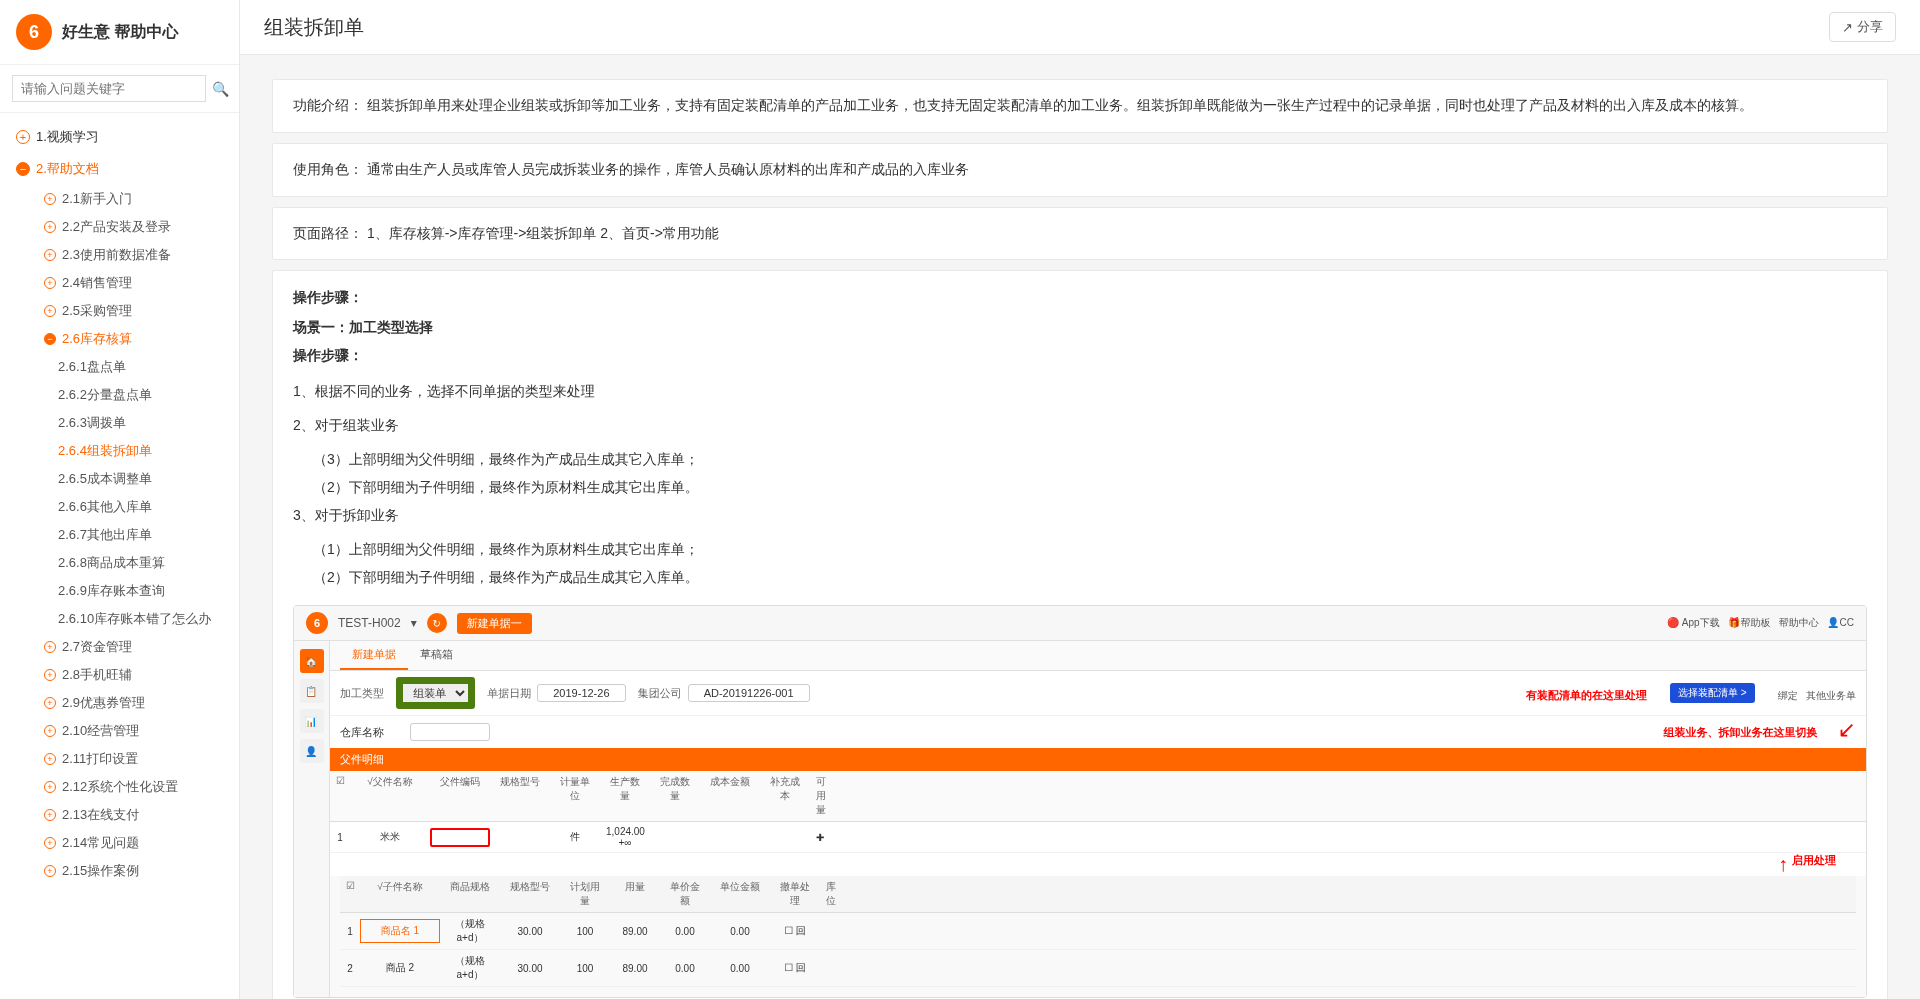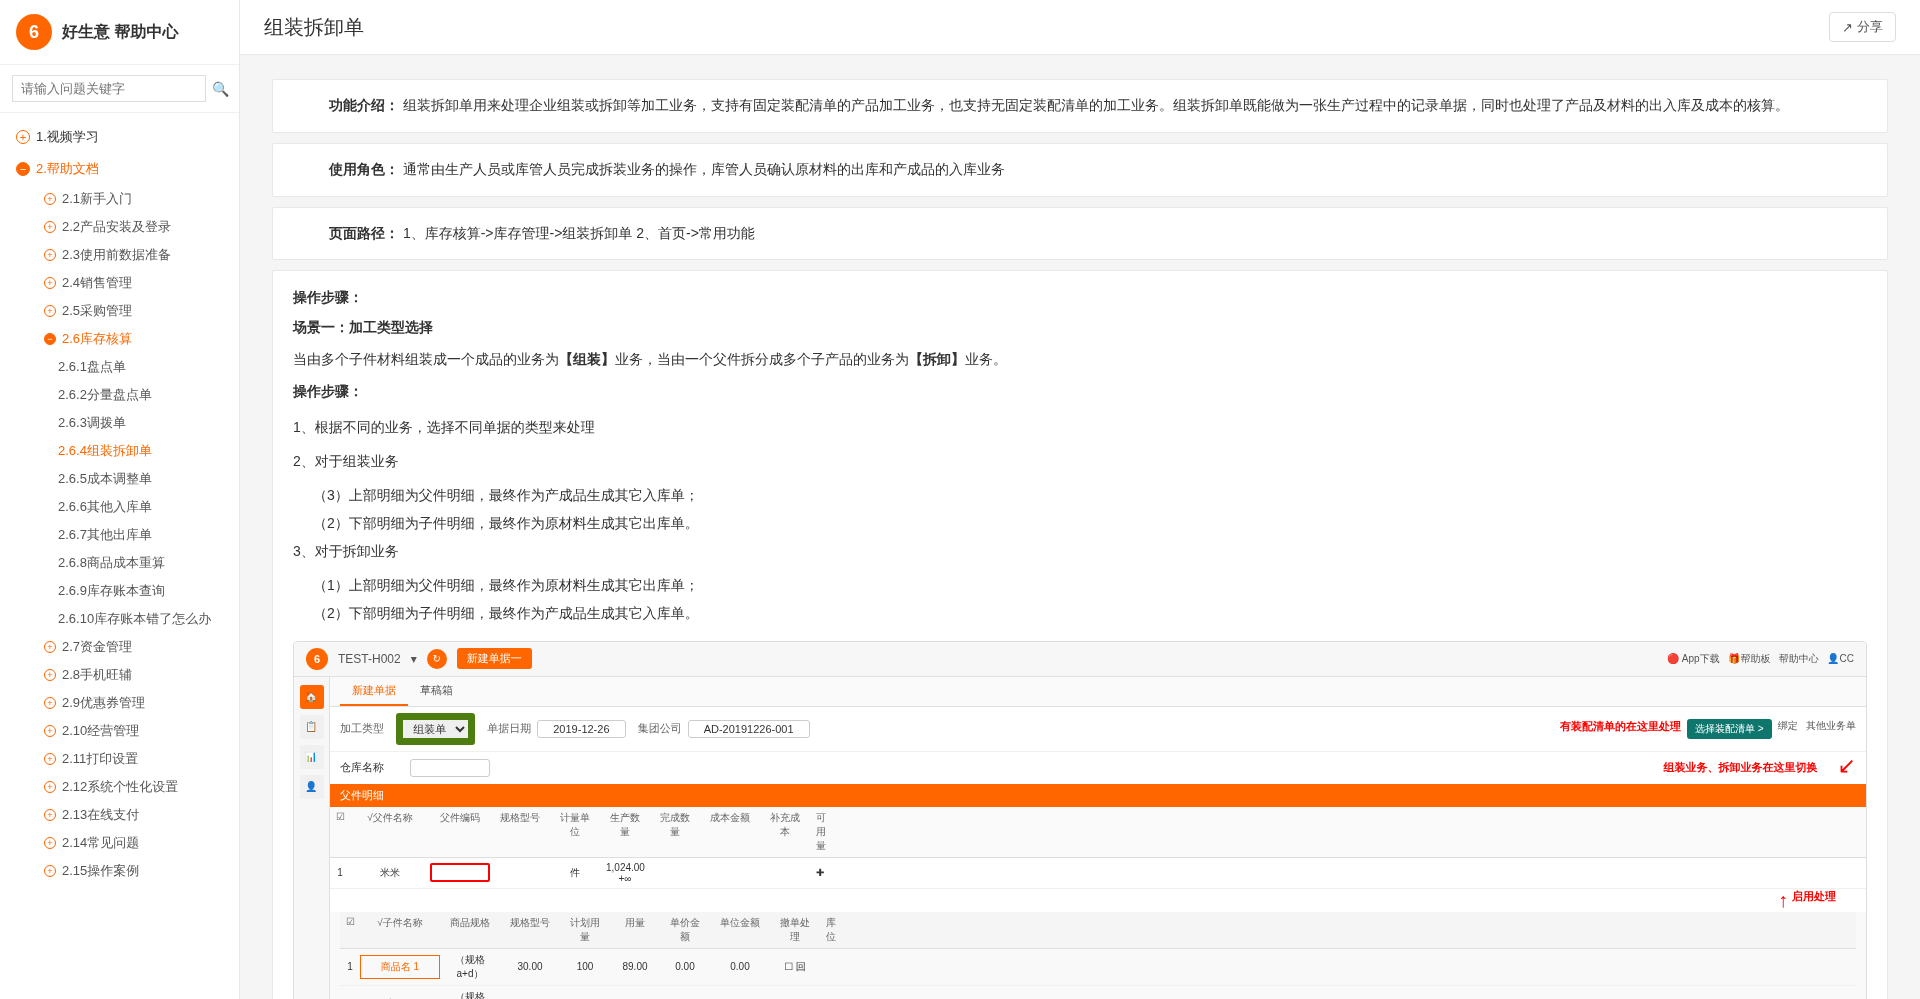--- a/index.html
+++ b/index.html
@@ -195,23 +195,22 @@
       border: 1px solid #e8e8e8;
       border-radius: 2px;
       padding: 14px 20px;
       margin-bottom: 10px;
       color: #333;
       font-size: 14px;
       line-height: 1.7;
     }
 
     .content-section .label {
-      font-weight: bold;
-      color: #333;
-      margin-left: 36px;
+      font-weight: normal;
+      color: #333;
     }
 
     .section-steps {
       background: #fff;
       border: 1px solid #e8e8e8;
       border-radius: 2px;
       padding: 18px 20px;
       margin-bottom: 10px;
     }
 
@@ -512,23 +511,20 @@
     <div class="content-section">
       <span class="label">页面路径：</span>
       <span>1、库存核算-&gt;库存管理-&gt;组装拆卸单  2、首页-&gt;常用功能</span>
     </div>
 
     <div class="section-steps">
       <div class="steps-title">操作步骤：</div>
 
       <div class="scenario-title">场景一：加工类型选择</div>
 
-      <div class="scenario-desc">
-        当由多个子件材料组装成一个成品的业务为<span class="bold">【组装】</span>业务，当由一个父件拆分成多个子产品的业务为<span class="bold">【拆卸】</span>业务。
-      </div>
 
       <div class="steps-title">操作步骤：</div>
 
       <div class="steps-list">
         <div class="step-main">1、根据不同的业务，选择不同单据的类型来处理</div>
         <div class="step-main">2、对于组装业务</div>
         <div class="sub-item">（3）上部明细为父件明细，最终作为产成品生成其它入库单；</div>
         <div class="sub-item">（2）下部明细为子件明细，最终作为原材料生成其它出库单。</div>
         <div class="step-main">3、对于拆卸业务</div>
         <div class="sub-item">（1）上部明细为父件明细，最终作为原材料生成其它出库单；</div>
@@ -568,23 +564,23 @@
                 <span class="mock-label">加工类型 &nbsp;</span>
                 <select class="mock-select">
                   <option>组装单</option>
                 </select>
                 <span class="mock-label">&nbsp; 单据日期</span>
                 <span class="mock-input">2019-12-26</span>
                 <span class="mock-label">&nbsp; 集团公司</span>
                 <span class="mock-input">AD-20191226-001</span>
                 <span style="flex:1;"></span>
 
-                <div style="position:relative;display:inline-flex;align-items:flex-start;gap:6px;">
+                <div style="position:relative;display:inline-flex;align-items:flex-end;gap:23px;">
                   <span style="color:#ff0000;font-size:11px;font-weight:bold;">有装配清单的在这里处理</span>
-                  <button style="background:#0f766e;color:#fff;border:none;border-radius:3px;padding:3px 8px;font-size:10px;cursor:pointer;">选择装配清单 &gt;</button>
+                  <button style="background:#1d4ed8;color:#fff;border:none;border-radius:3px;padding:3px 8px;font-size:10px;cursor:pointer;">选择装配清单 &gt;</button>
                   <span style="font-size:10px;color:#555;">绑定 &nbsp; 其他业务单</span>
                 </div>
               </div>
 
               <div style="padding:3px 10px;display:flex;align-items:center;gap:20px;font-size:11px;">
                 <span style="color:#333;">仓库名称 &nbsp;</span>
                 <input class="mock-input" value="" style="width: 60px;">
                 <span style="flex:1;"></span>
                 <span style="color:#ff0000;font-size:11px;font-weight:bold;">组装业务、拆卸业务在这里切换</span>
                 <span style="color:#ff0000;font-size:22px;position:relative;top:-2px;">↙</span>

